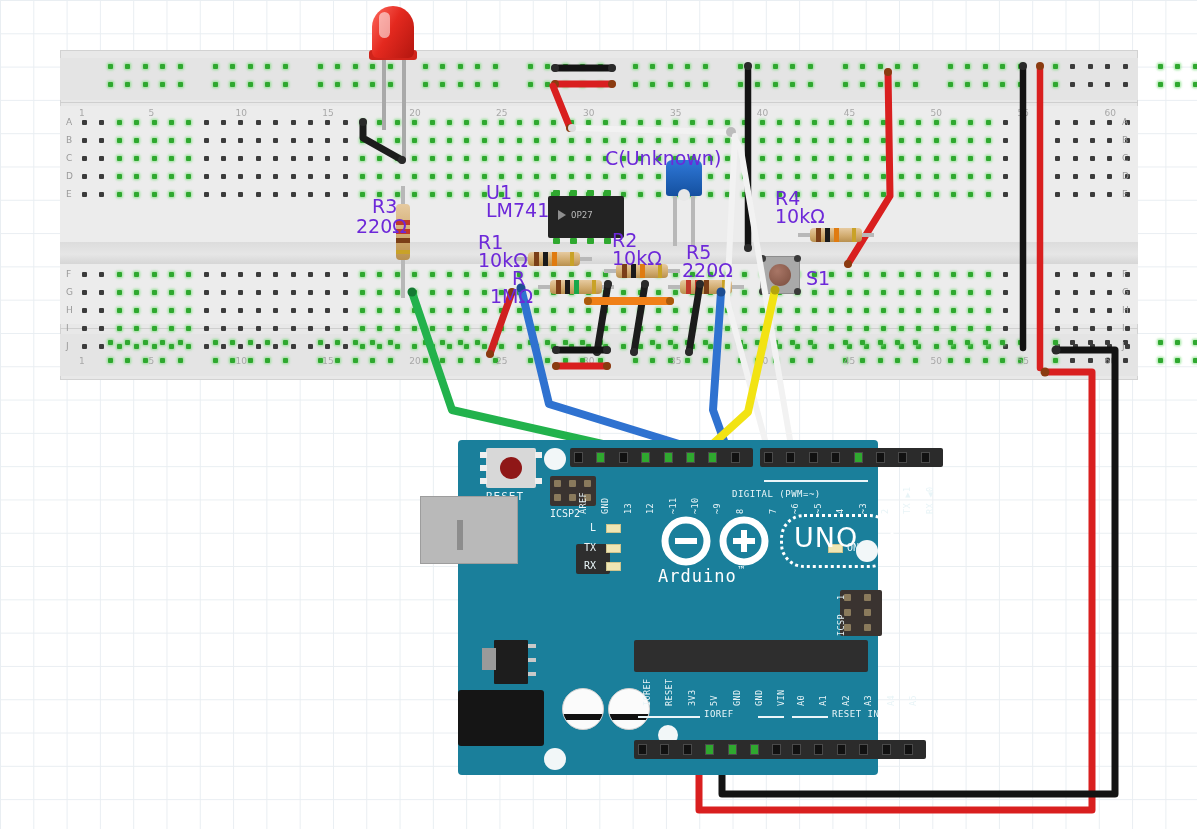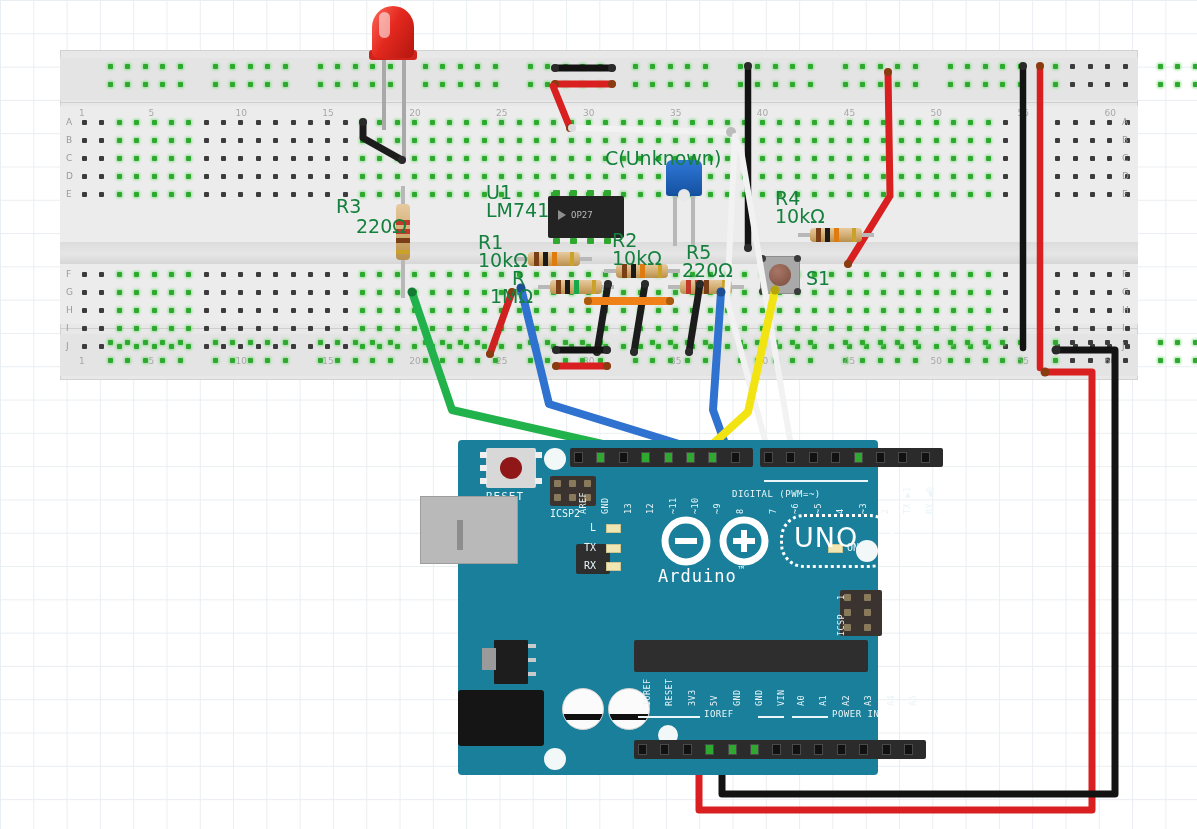--- a/index.html
+++ b/index.html
@@ -33,21 +33,21 @@
   .bb-channel{position:absolute;left:0;top:192px;width:1078px;height:22px;
     background:linear-gradient(to bottom,#dcdcdc,#e6e6e6 55%,#d6d6d6);}
 
   .hole{position:absolute;width:5px;height:5px;border-radius:1px;background:#3c3c3c;}
   .hole.live{background:#2fa82f;box-shadow:0 0 2px 1.5px rgba(120,220,120,.55);}
   .rowlab{position:absolute;font-size:9px;color:#9a9a9a;font-family:"DejaVu Sans",sans-serif;}
   .collab{position:absolute;font-size:9px;color:#a8a8a8;font-family:"DejaVu Sans",sans-serif;}
 
   
   .plabel{
-    position:absolute;color:#15803d;font-size:19px;line-height:20px;
+    position:absolute;color:#6d28d9;font-size:19px;line-height:20px;
     font-family:"DejaVu Sans", sans-serif;white-space:pre;
   }
 
   
   #arduino{position:absolute;left:458px;top:440px;width:420px;height:335px;}
   .pcb{
     position:absolute;left:0;top:0;width:420px;height:335px;
     background:#1a7f9b;border-radius:4px 4px 4px 4px;
   }
   .pcb-notch{position:absolute;background:#ffffff;}
@@ -1211,21 +1211,21 @@
       <circle cx="699" cy="766" r="4.5" fill="#8a3b10"></circle>
       <circle cx="1045" cy="372" r="4.5" fill="#8a3b10"></circle>
     </g>
     <g>
       <polyline points="722,766 722,794 1115,794 1115,350 1056,350" fill="none" stroke="#131313" stroke-width="7" stroke-linecap="round" stroke-linejoin="round"></polyline>
       <circle cx="722" cy="766" r="4.5" fill="#2a2a2a"></circle>
       <circle cx="1056" cy="350" r="4.5" fill="#2a2a2a"></circle>
     </g>
   </svg>
 
-  <div class="plabel" style="left:336px;top:196px;"><span>R3</span></div>
+  <div class="plabel" style="left:372px;top:196px;"><span>R3</span></div>
   <div class="plabel" style="left:356px;top:216px;"><span>220Ω</span></div>
 
   <div class="plabel" style="left:486px;top:182px;"><span>U1</span></div>
   <div class="plabel" style="left:486px;top:200px;"><span>LM741</span></div>
 
   <div class="plabel" style="left:478px;top:232px;"><span>R1</span></div>
   <div class="plabel" style="left:478px;top:250px;"><span>10kΩ</span></div>
 
   <div class="plabel" style="left:612px;top:230px;"><span>R2</span></div>
   <div class="plabel" style="left:612px;top:248px;"><span>10kΩ</span></div>
@@ -1393,16 +1393,16 @@
         <div class="vlabel" style="left: 427.6px; top: 266px;">A4</div>
         <div class="vlabel" style="left: 450px; top: 266px;">A5</div>
       </div>
 
     <div class="wline" style="left:306px;top:40px;width:104px;"></div>
     <div class="hlabel" style="left:274px;top:49px;">DIGITAL  (PWM=~)</div>
     <div class="wline" style="left:180px;top:276px;width:62px;"></div>
     <div class="wline" style="left:300px;top:276px;width:26px;"></div>
     <div class="hlabel" style="left:246px;top:269px;">IOREF</div>
     <div class="wline" style="left:334px;top:276px;width:36px;"></div>
-    <div class="hlabel" style="left:374px;top:269px;">POWER IN</div>
+    <div class="hlabel" style="left:374px;top:269px;">RESET IN</div>
   </div>
 
 </div>
 
 </body></html>

